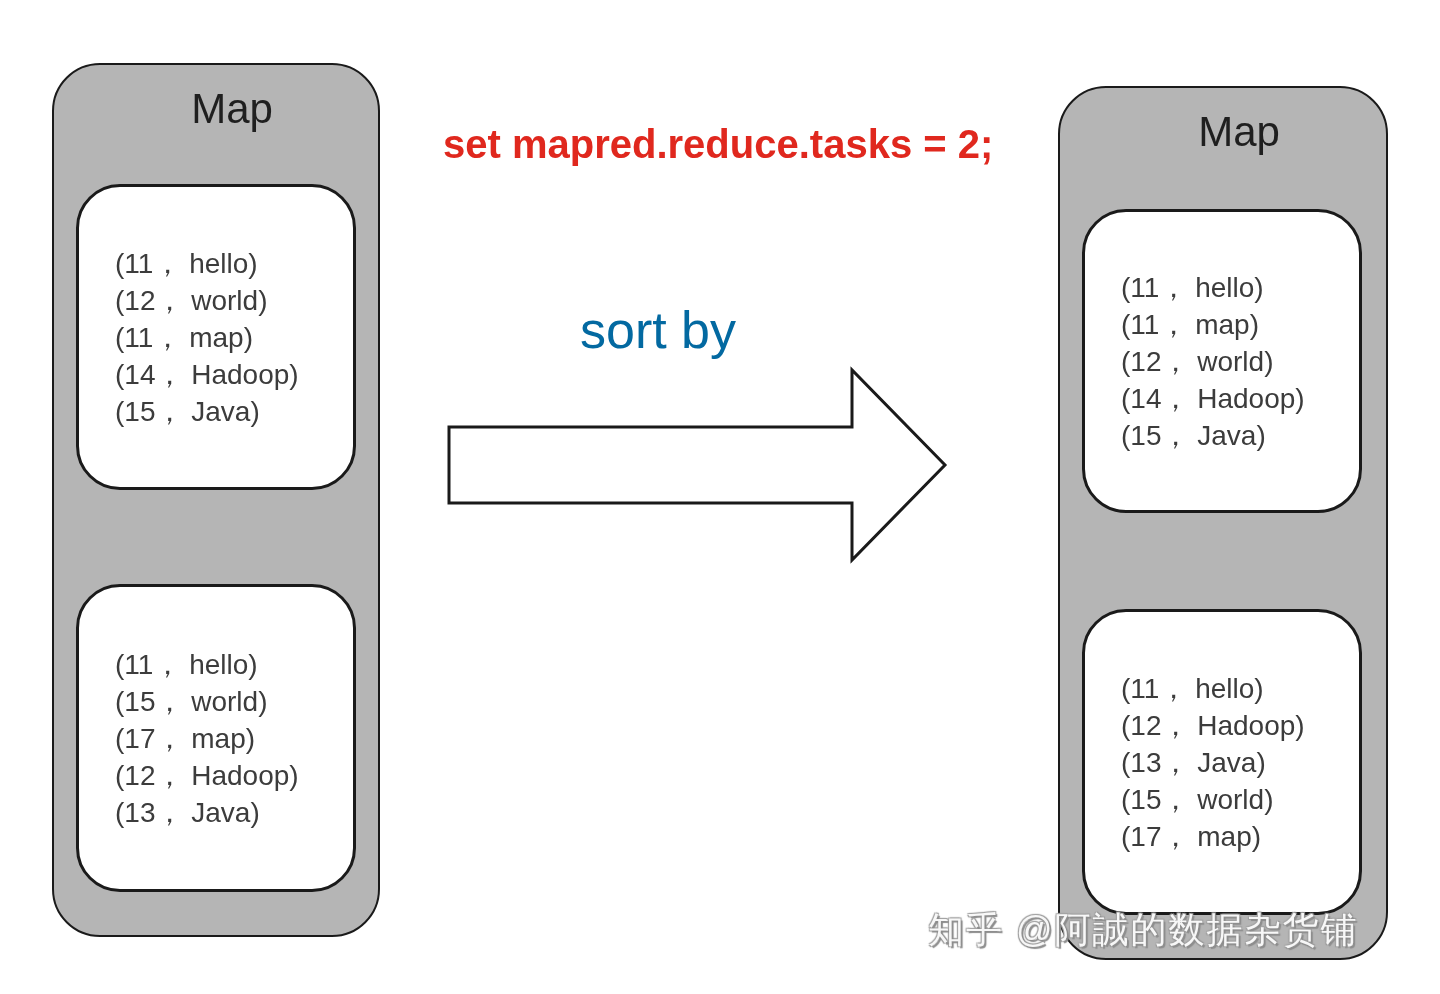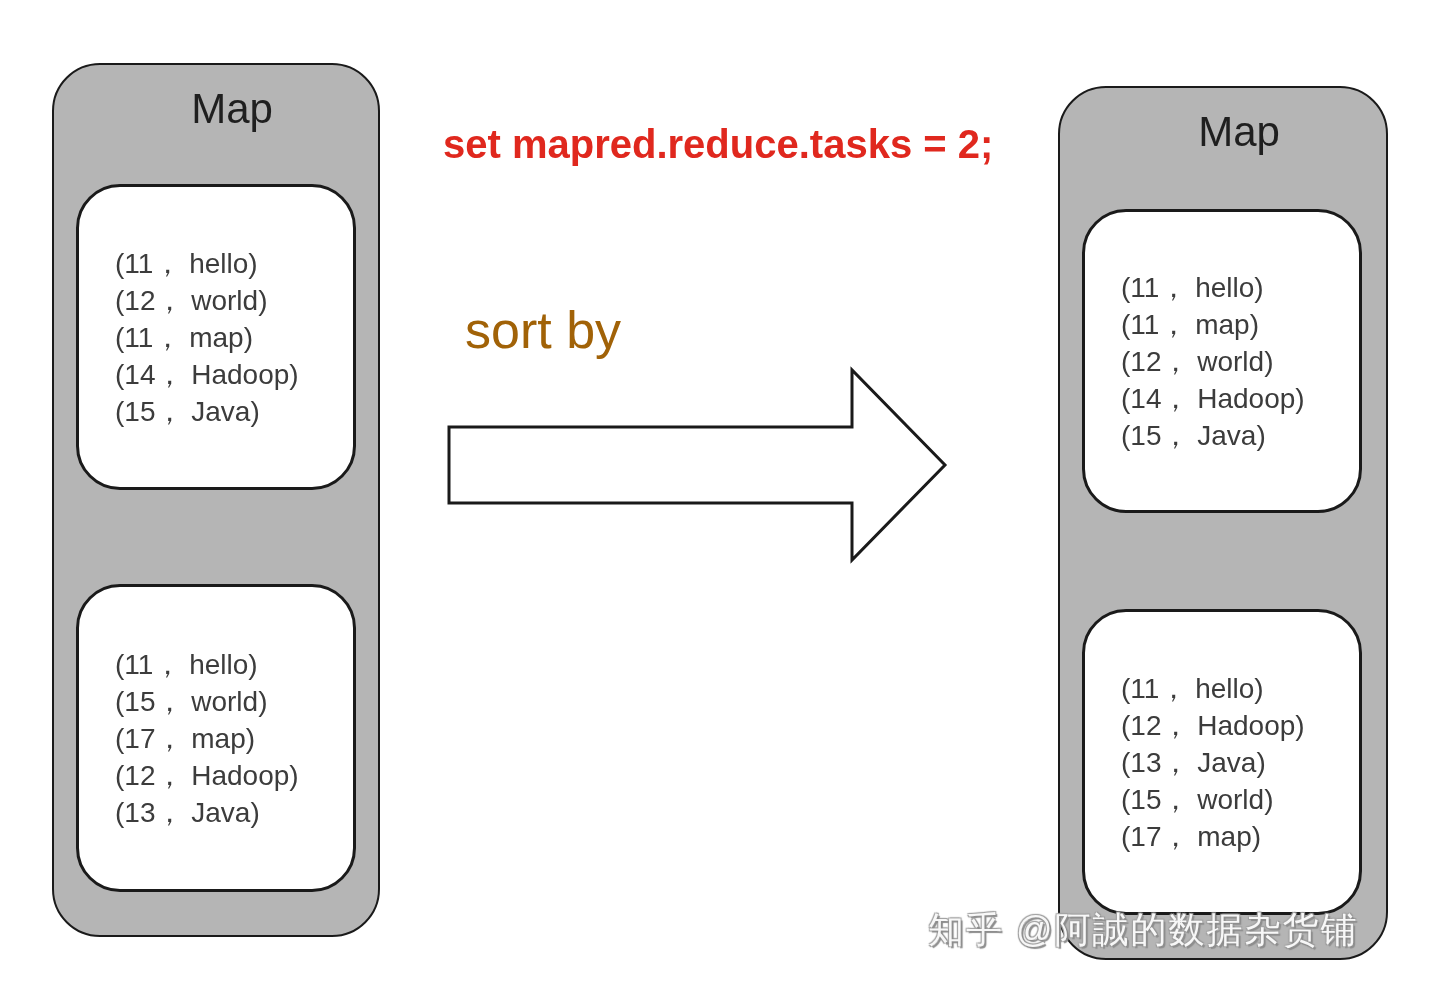--- a/index.html
+++ b/index.html
@@ -71,25 +71,26 @@
     left: 443px;
     top: 74px;
     font-size: 40px;
     font-weight: bold;
     color: #e0281e;
     white-space: pre;
     margin-top: 48px;
   }
   .sort-by-label {
     position: absolute;
-    left: 465px;
+    left: 448px;
     top: 300px;
     width: 420px;
+    text-align: center;
     font-size: 52px;
-    color: #a16207;
+    color: #0369a1;
   }
   .arrow-svg {
     position: absolute;
     left: 445px;
     top: 365px;
     width: 510px;
     height: 200px;
   }
   .watermark {
     position: absolute;

